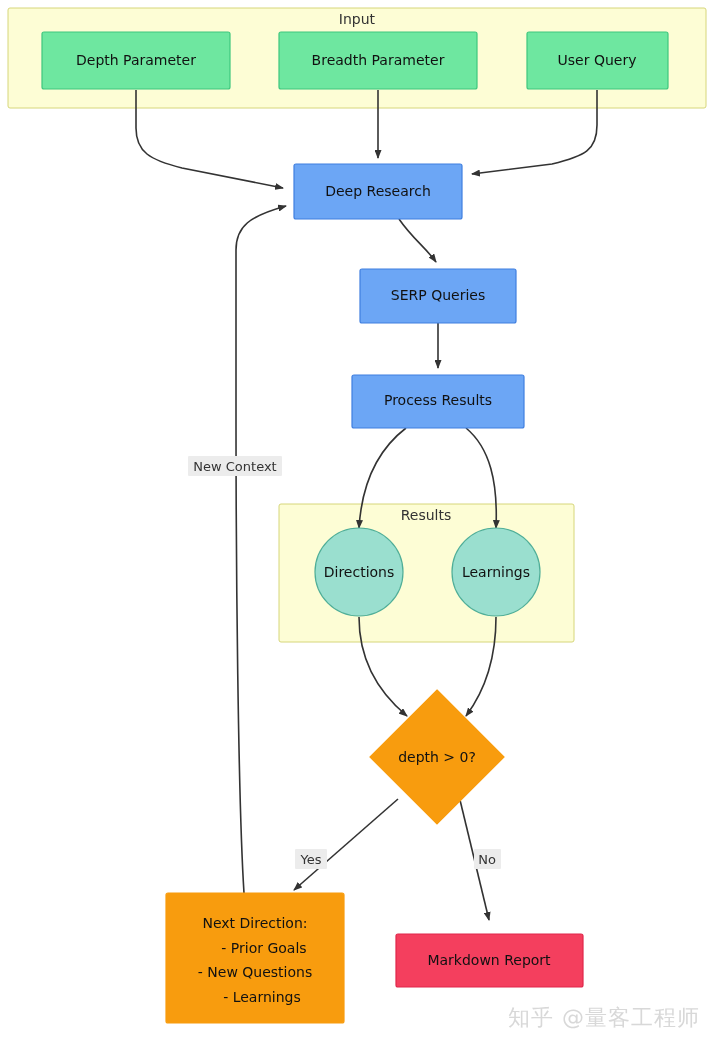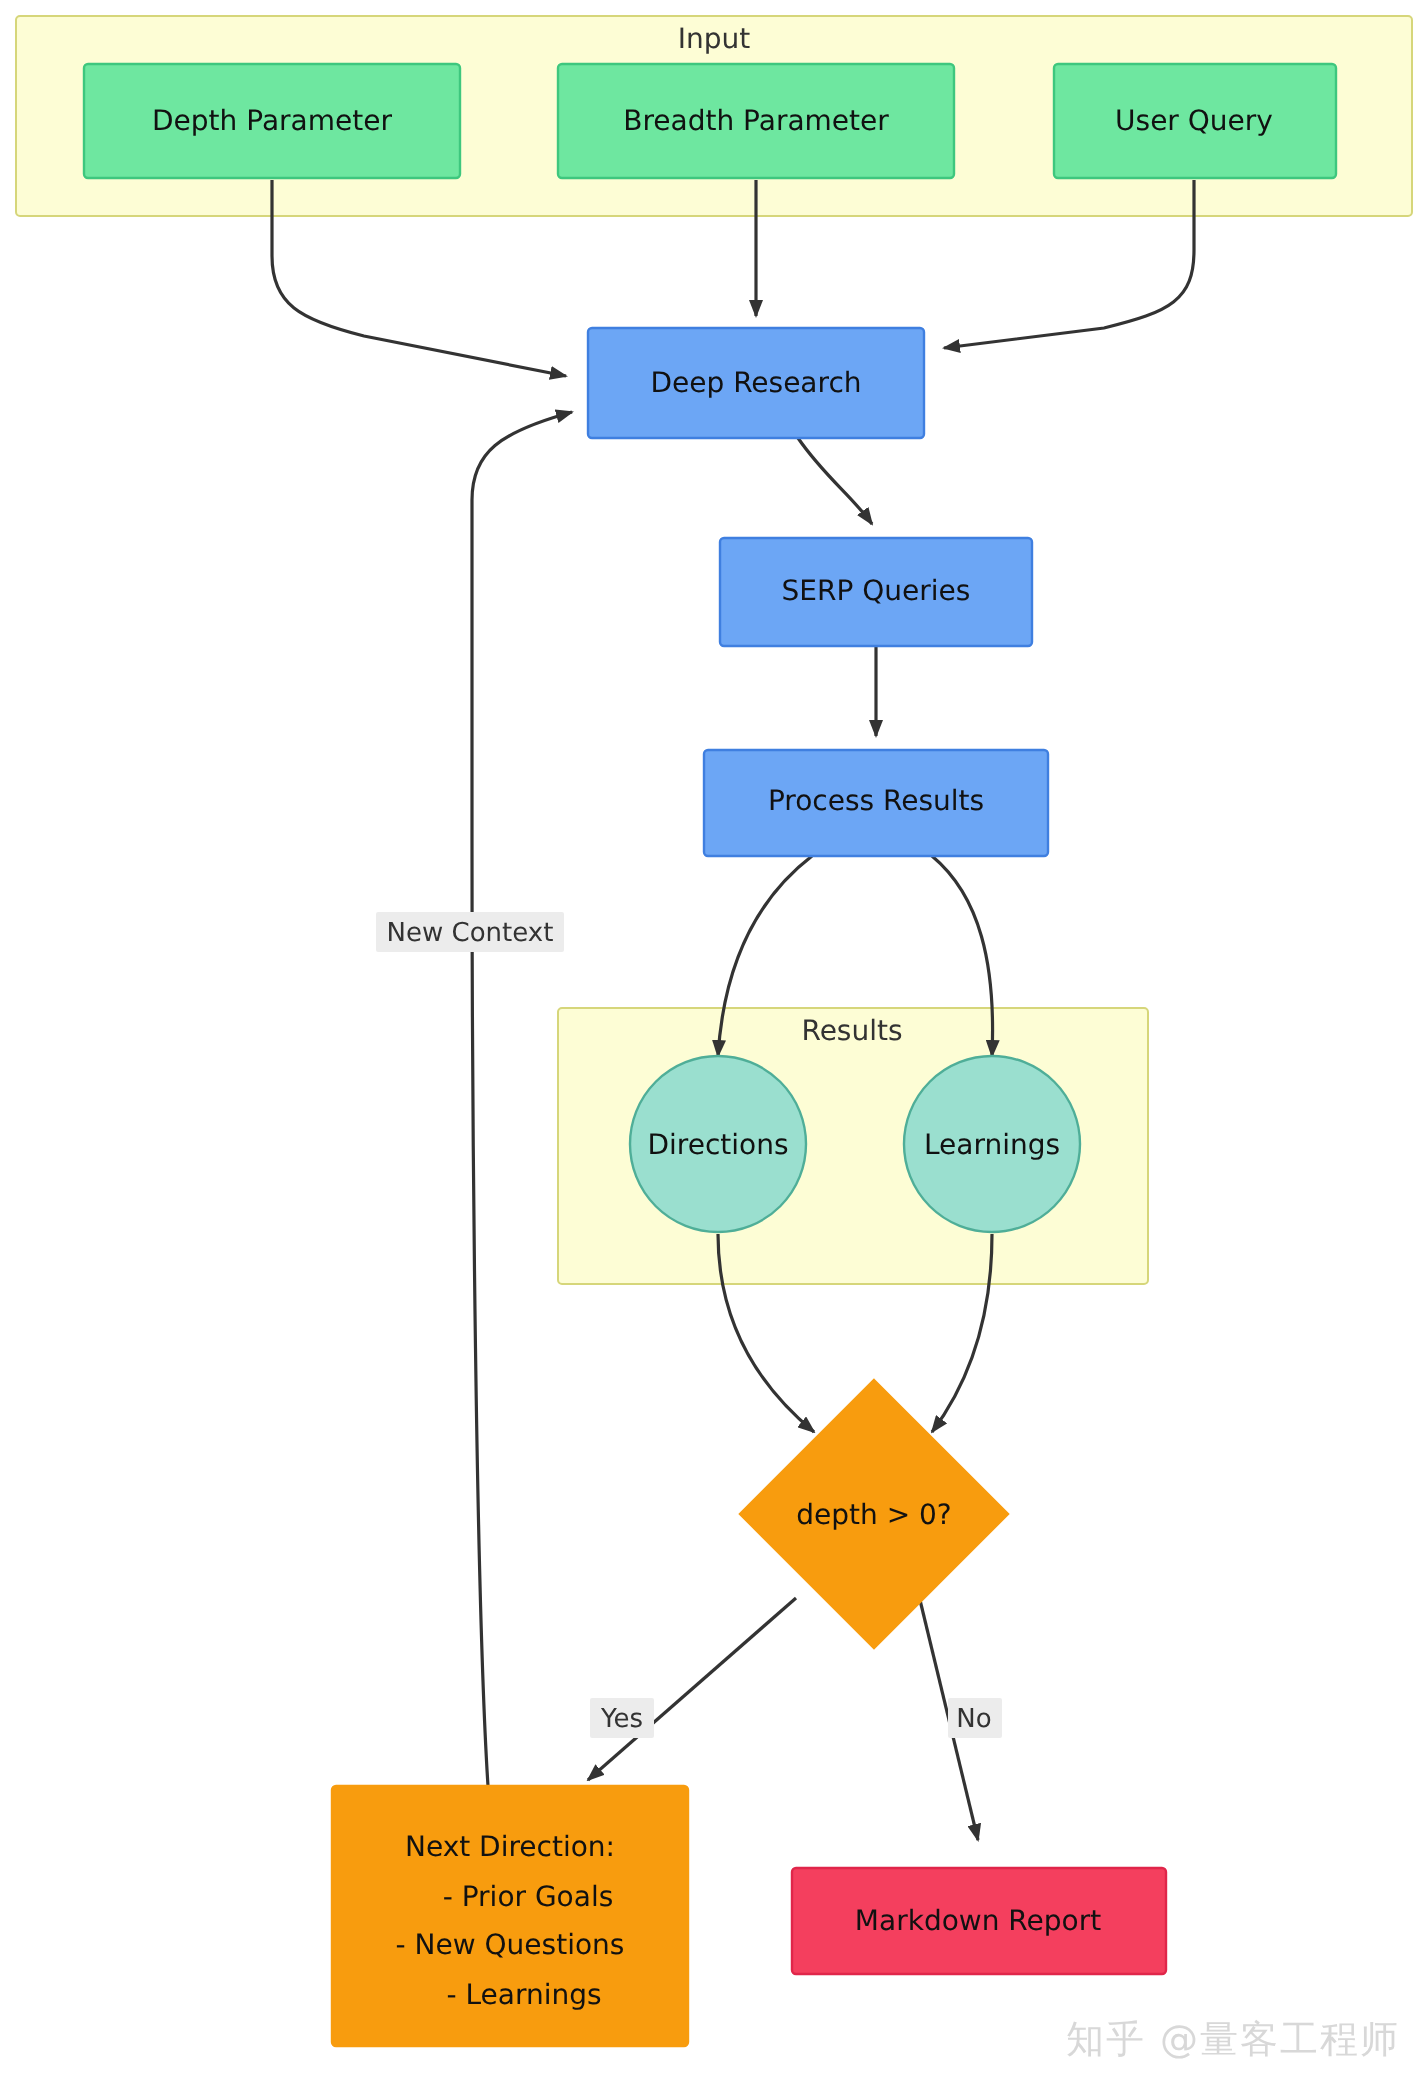--- a/index.html
+++ b/index.html
@@ -52,21 +52,21 @@
     dominant-baseline: middle;
   }
   .edge-label-bg {
     fill: #ececec;
   }
   .watermark {
     position: absolute;
     right: 14px;
     bottom: 8px;
     color: #d8d8d8;
-    font-size: 19px;
+    font-size: 22px;
     letter-spacing: 1px;
     font-family: "DejaVu Sans", "Liberation Sans", sans-serif;
     user-select: none;
     white-space: nowrap;
   }
 </style>
 </head>
 <body>
 
 <div id="canvas">

